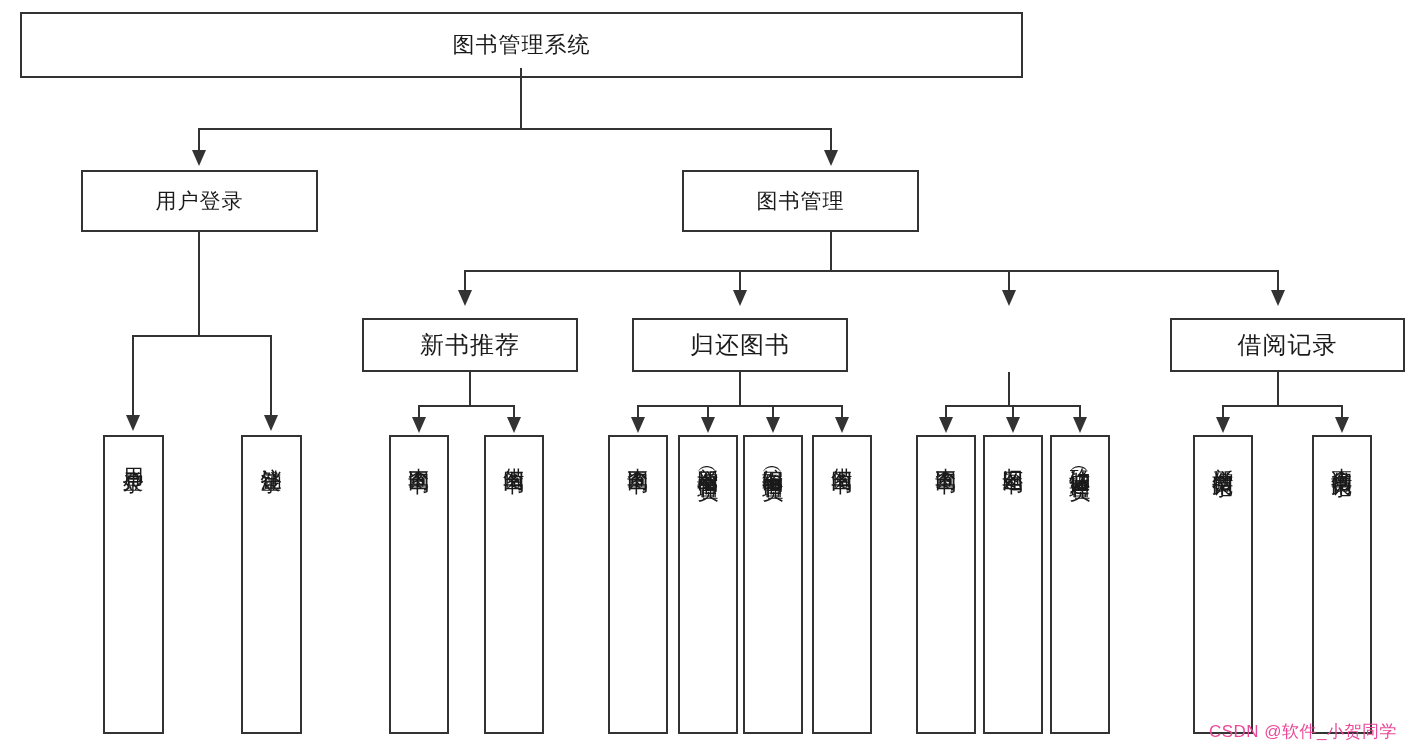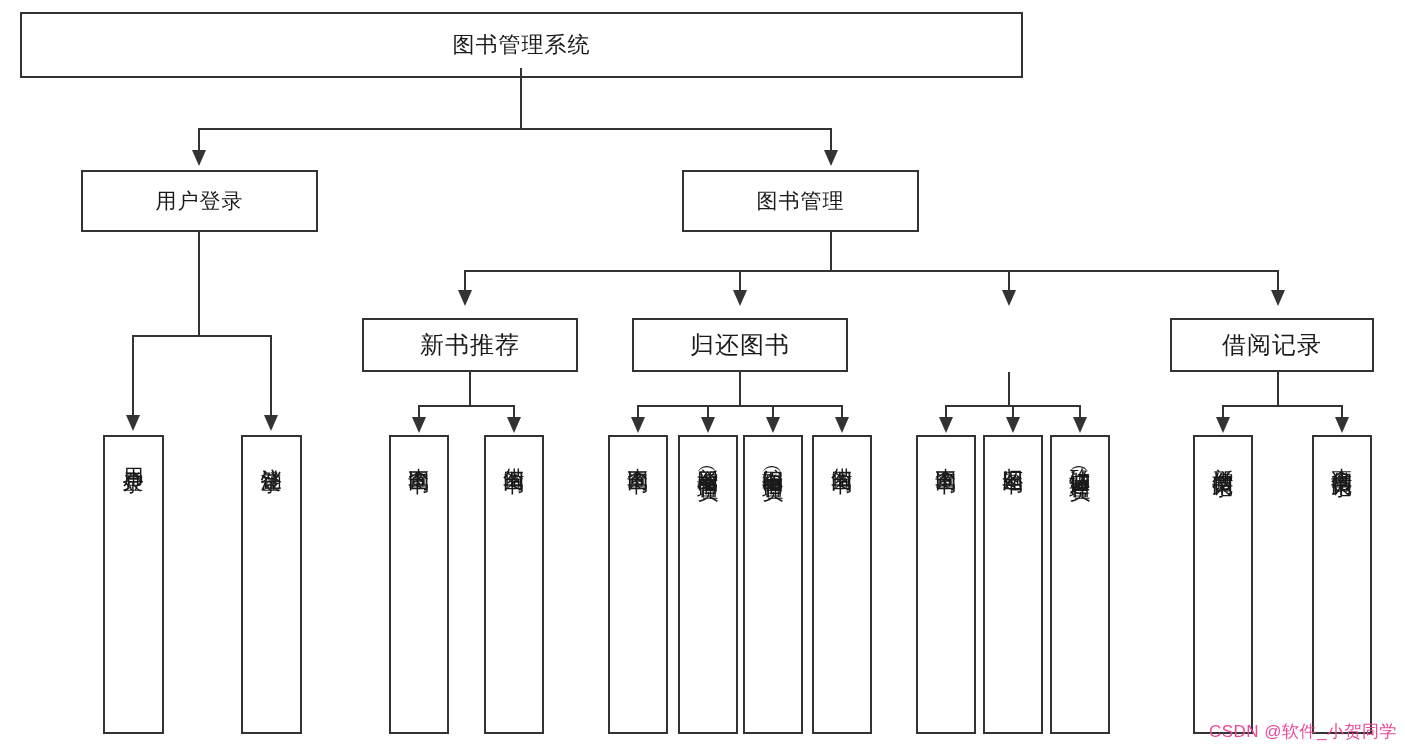--- a/index.html
+++ b/index.html
@@ -135,21 +135,21 @@
 
   <div class="ln vline" style="left:1277px; top:270px; width:2px; height:22px;"></div>
   <div class="arrow" style="left:1271px; top:290px;"></div>
 
   <div class="node lvl3" style="left:362px; top:318px; width:216px; height:54px;">
     <span class="label">新书推荐</span>
   </div>
   <div class="node lvl3" style="left:632px; top:318px; width:216px; height:54px;">
     <span class="label">归还图书</span>
   </div>
-  <div class="node lvl3" style="left:1170px; top:318px; width:204px; height:54px;">
+  <div class="node lvl3" style="left:1170px; top:318px; width:235px; height:54px;">
     <span class="label">借阅记录</span>
   </div>
 
   <div class="ln vline" style="left:469px; top:372px; width:2px; height:33px;"></div>
   <div class="ln hline" style="left:418px; top:405px; width:96px; height:2px;"></div>
   <div class="ln vline" style="left:418px; top:405px; width:2px; height:14px;"></div>
   <div class="arrow" style="left:412px; top:417px;"></div>
   <div class="ln vline" style="left:513px; top:405px; width:2px; height:14px;"></div>
   <div class="arrow" style="left:507px; top:417px;"></div>
 

